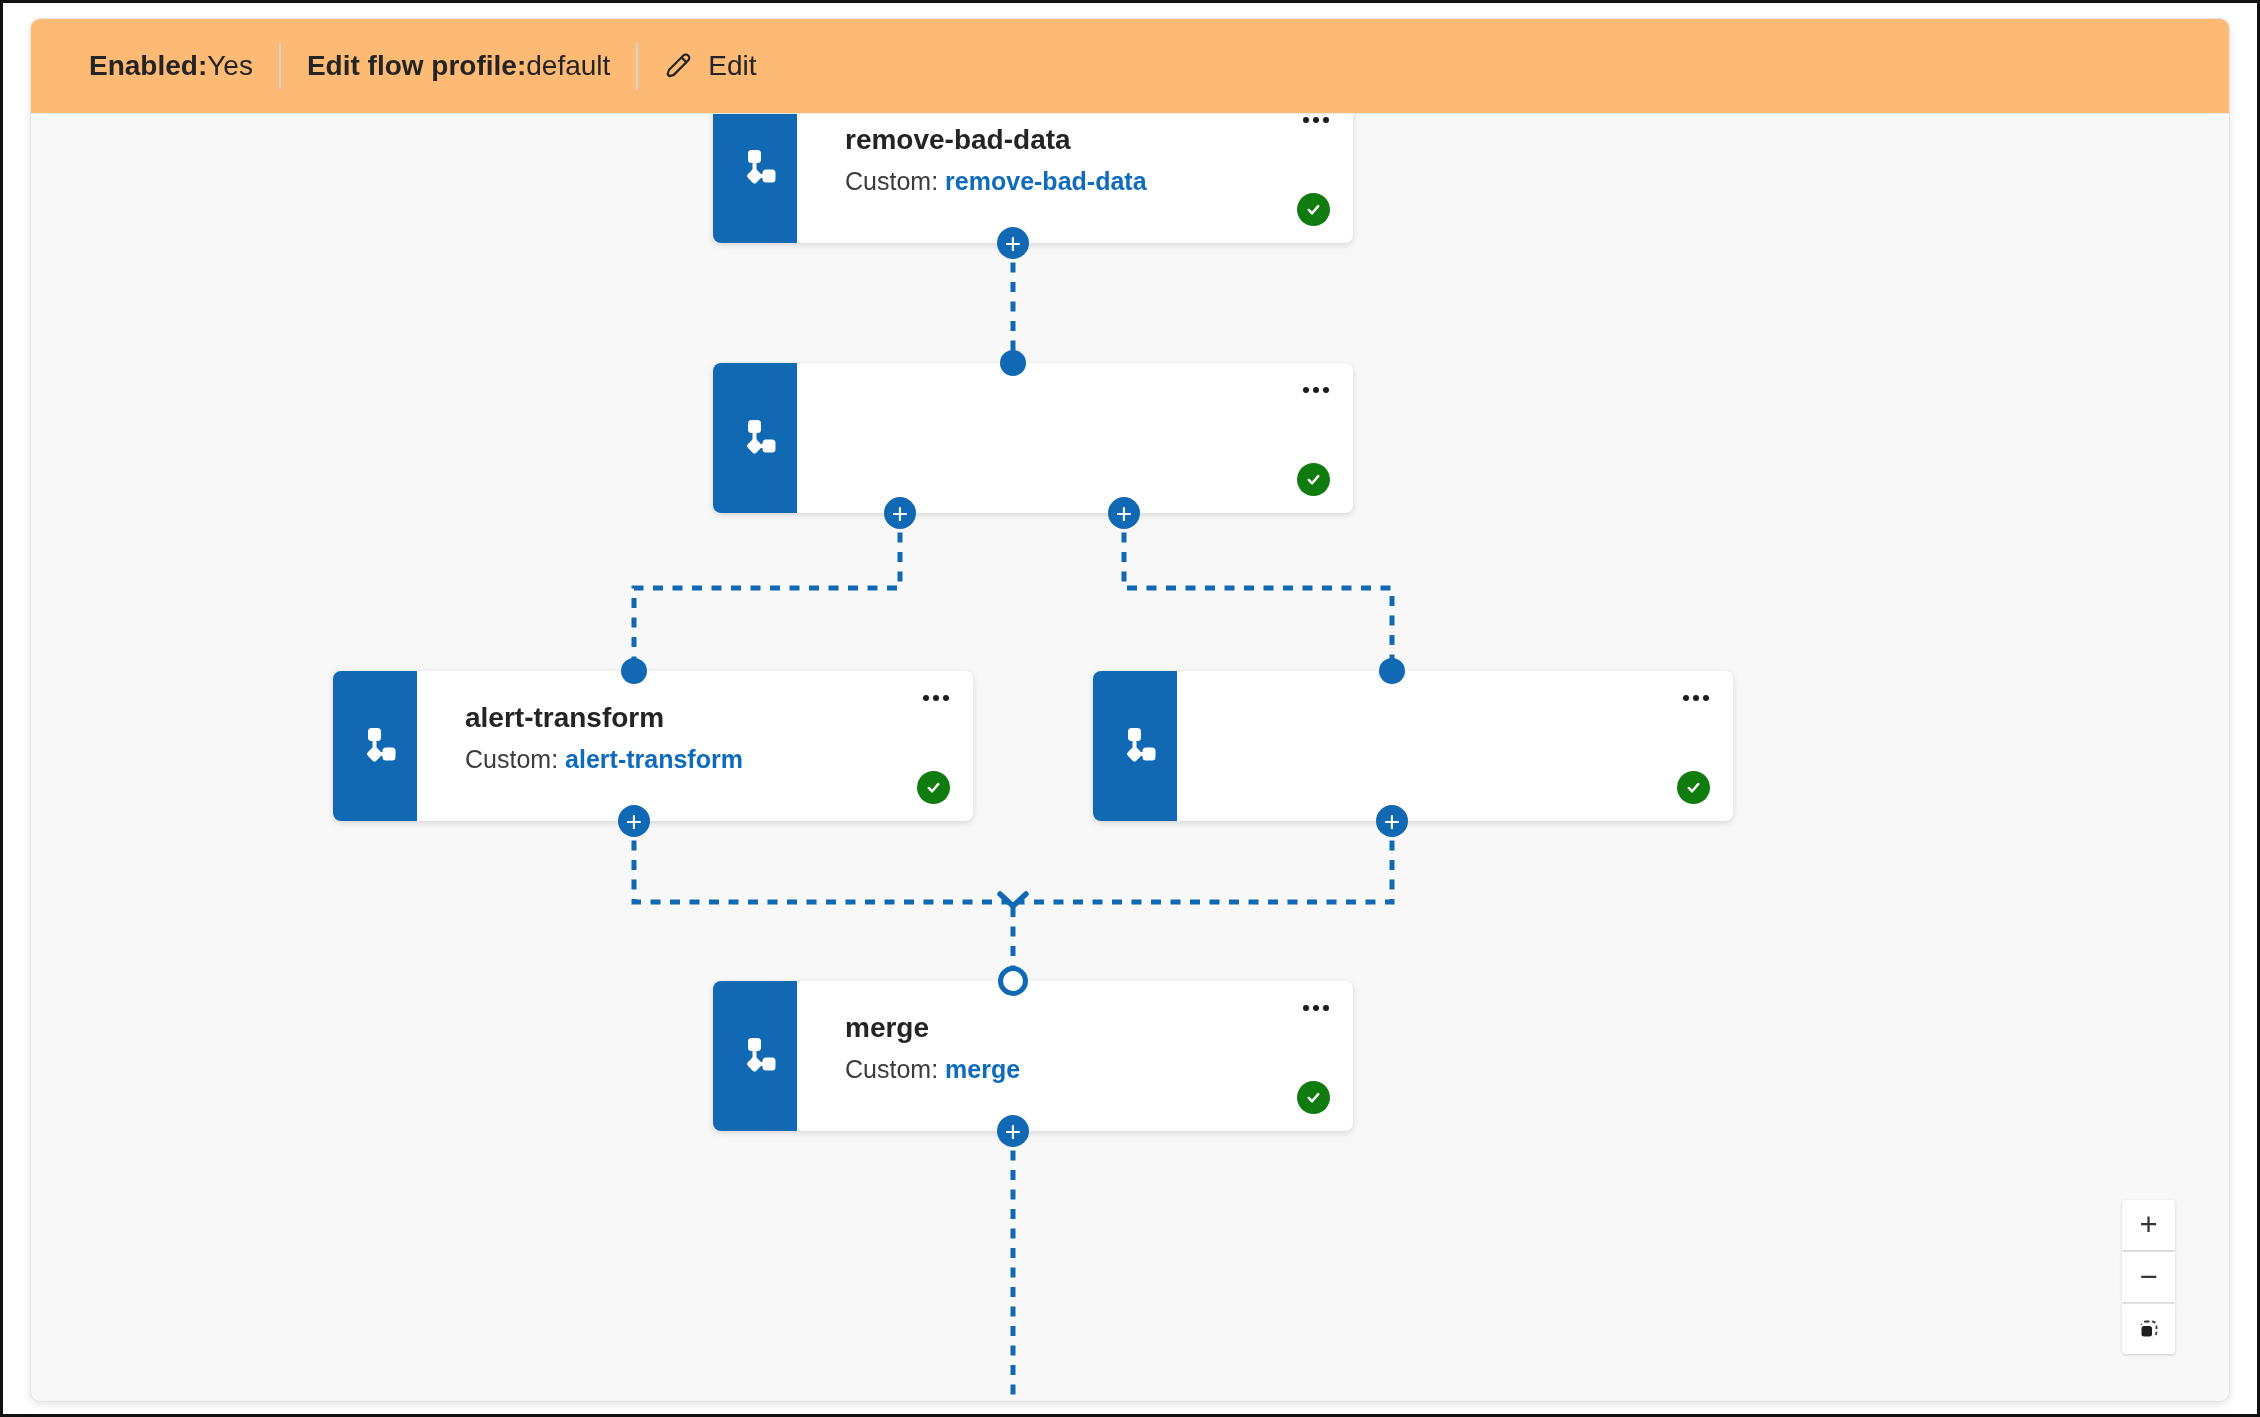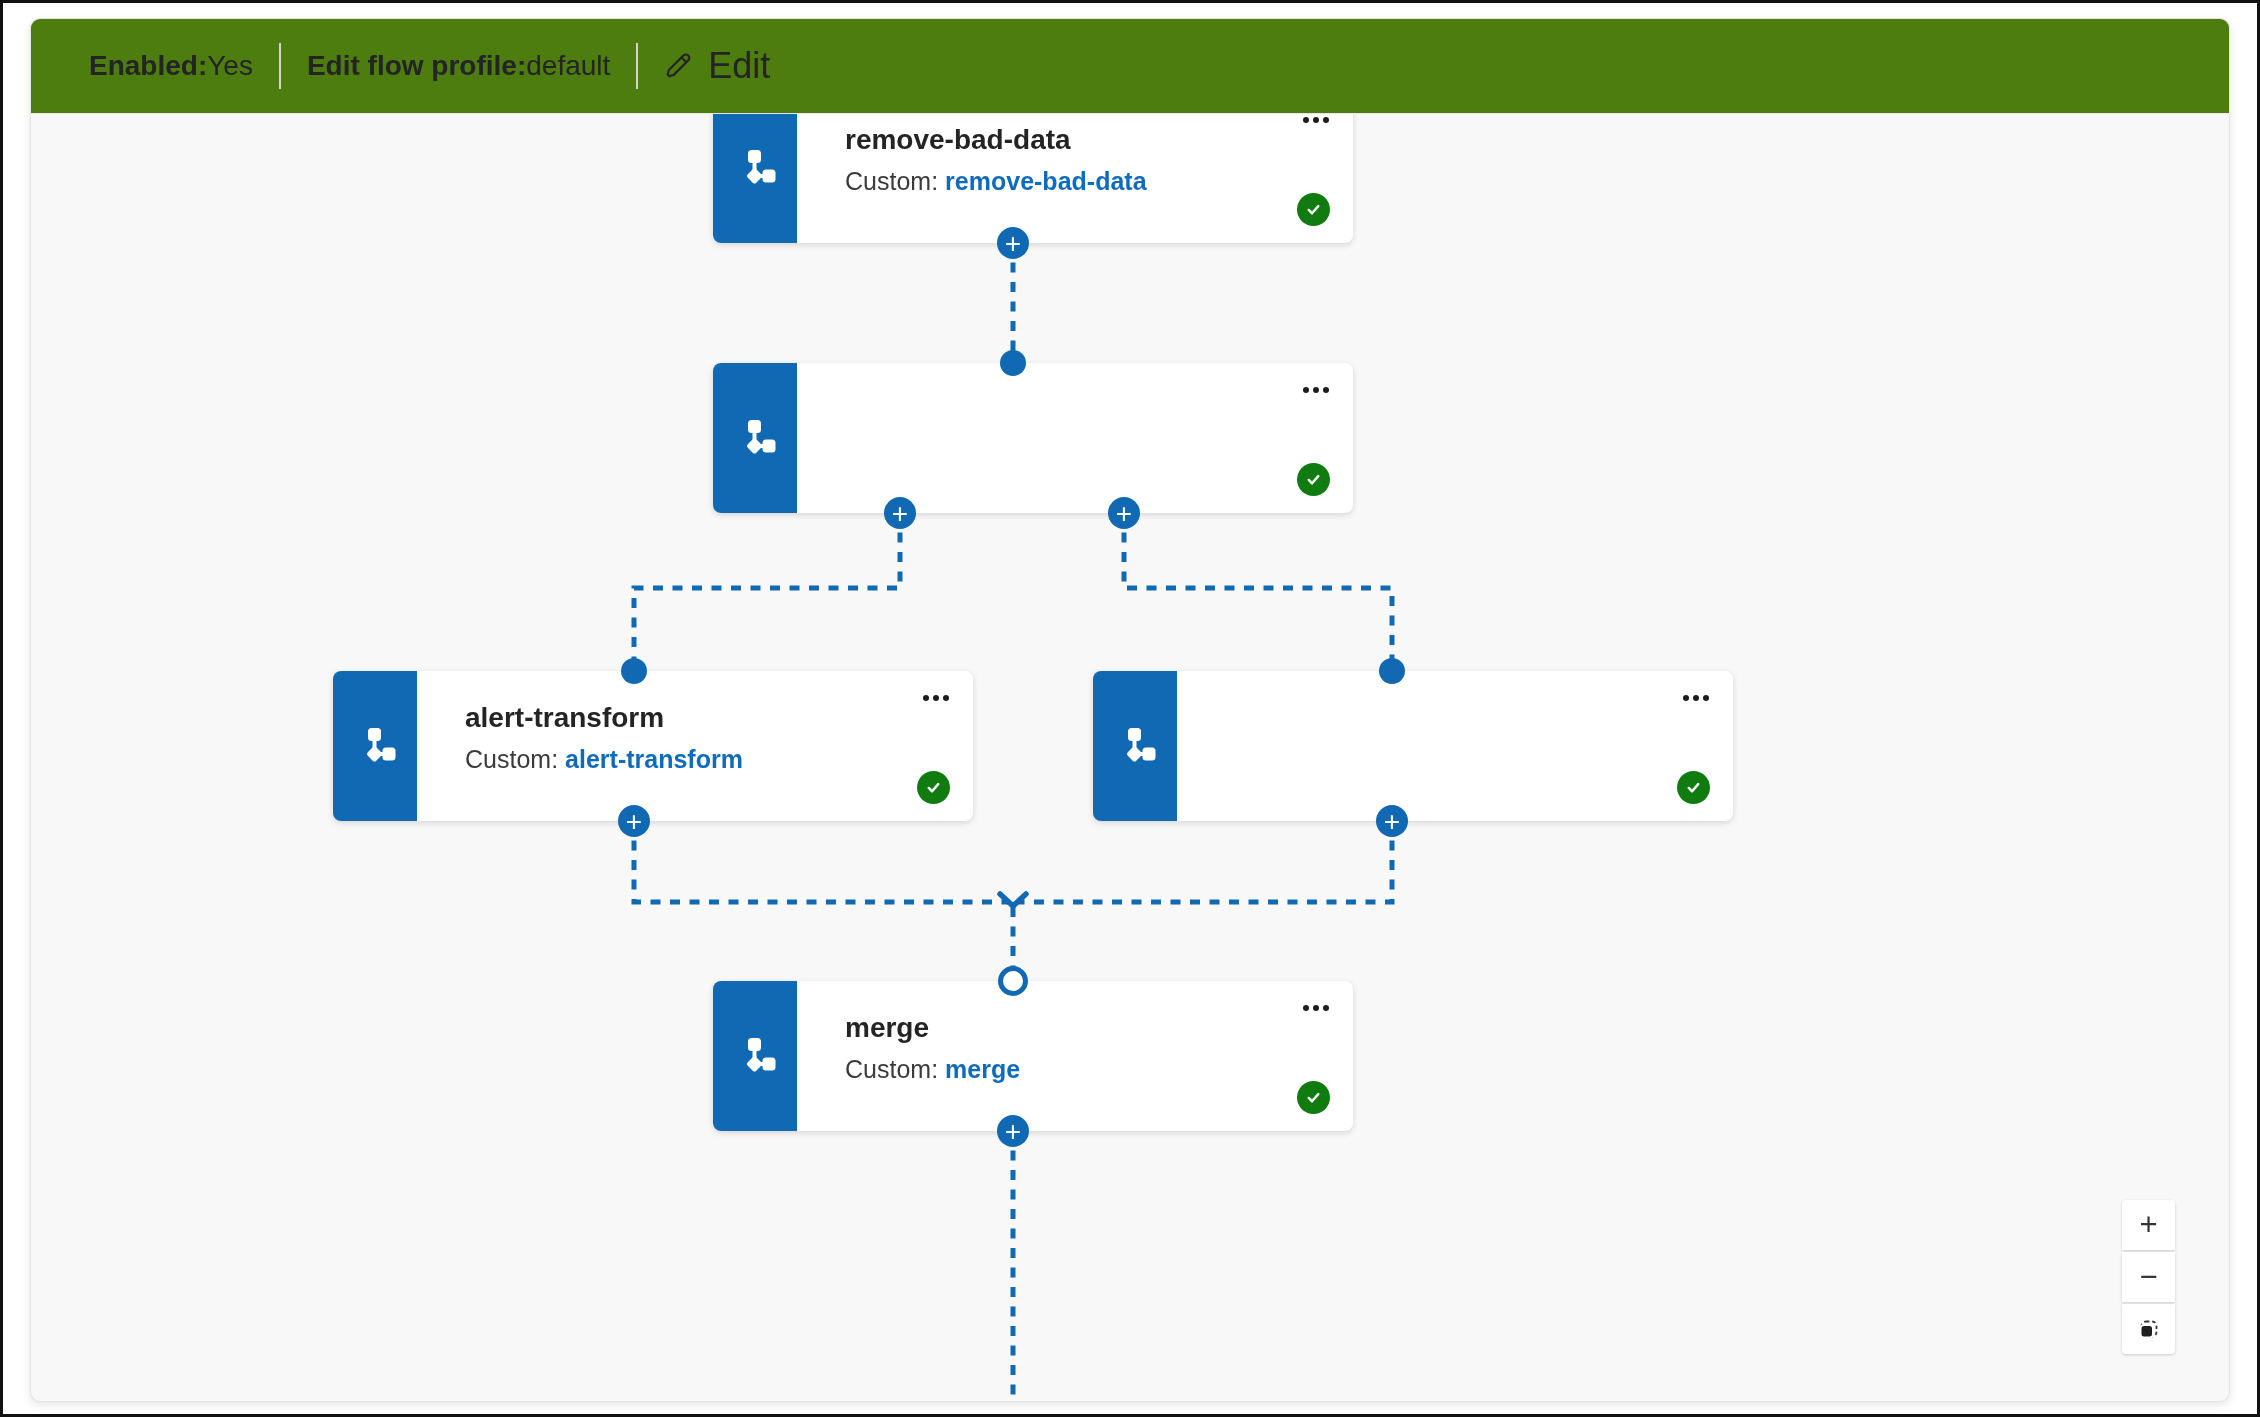--- a/index.html
+++ b/index.html
@@ -22,40 +22,40 @@
     border-radius: 10px;
     box-shadow: 0 3px 8px rgba(0,0,0,0.10);
     overflow: hidden;
   }
 
   
   .header {
     position: absolute;
     left: 0; top: 0; right: 0;
     height: 95px;
-    background: #4d7c0f;
+    background: #fdba74;
     border-bottom: 1px solid #e8e8e8;
     display: flex;
     align-items: center;
     padding-left: 58px;
     z-index: 5;
     font-size: 28px;
     color: #242424;
   }
   .header .lbl { font-weight: 700; }
   .header .val { font-weight: 400; }
   .header .divider {
     width: 2px; height: 46px;
     background: #d4d4d4;
     margin: 0 26px;
   }
   .edit-btn {
     display: flex; align-items: center; gap: 14px;
     background: none; border: none; cursor: pointer;
-    font-size: 36px; color: #242424;
+    font-size: 28px; color: #242424;
     font-family: "Liberation Sans", sans-serif;
   }
 
   
   .canvas {
     position: absolute;
     left: 0; top: 95px;
     width: 2198px; height: 1288px;
     z-index: 1;
   }

